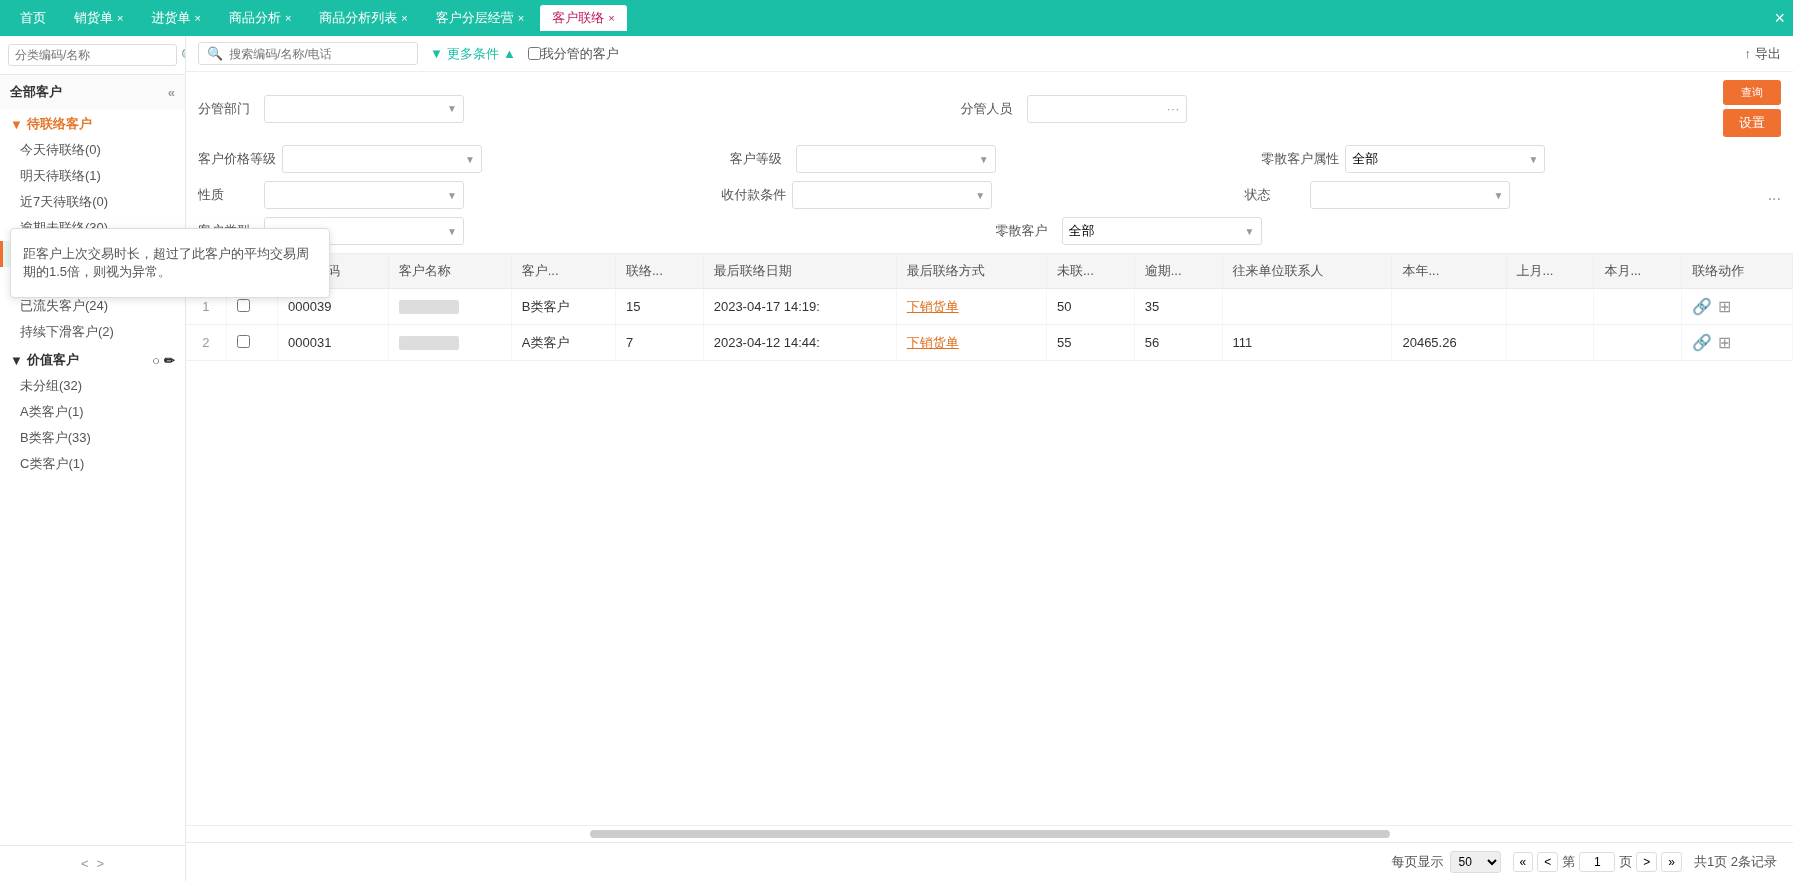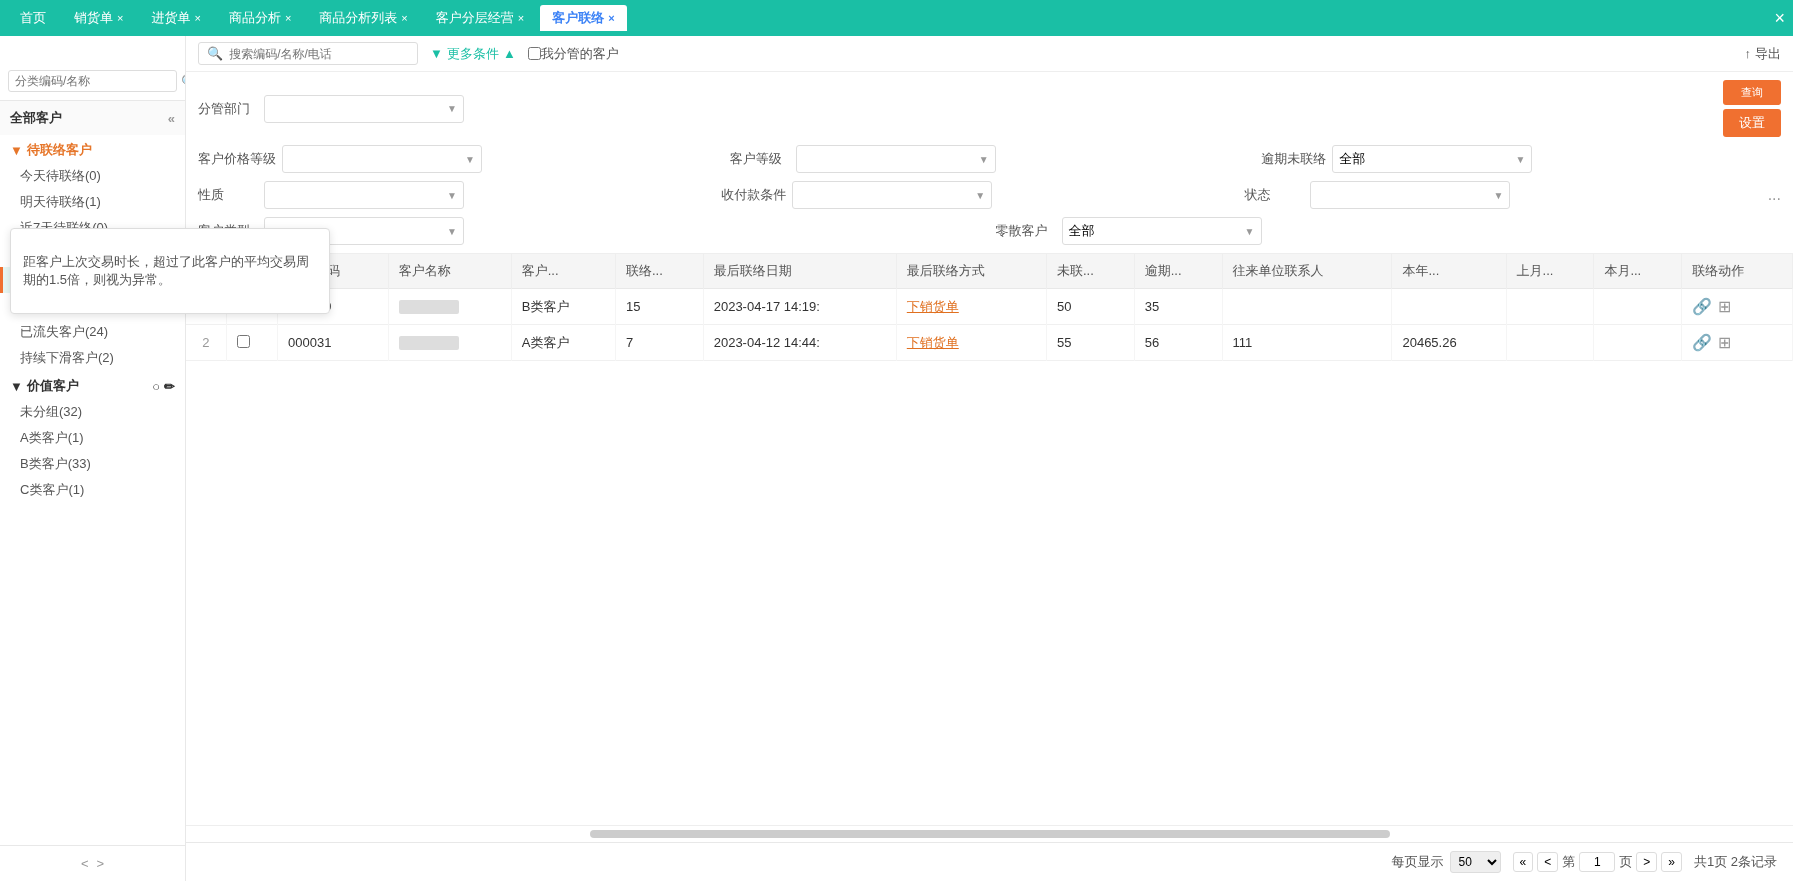--- a/index.html
+++ b/index.html
@@ -20,22 +20,21 @@
       border-radius: 3px 3px 0 0;
       cursor: pointer;
       white-space: nowrap;
       font-size: 13px;
       display: flex;
       align-items: center;
       gap: 4px;
     }
     .nav-tab.active {
       background: #fff;
-      color: #3b82f6;
-      font-weight: bold;
+      color: #be185d;
     }
     .nav-tab .close-icon { font-size: 11px; cursor: pointer; }
     .nav-close-all {
       margin-left: auto;
       color: #fff;
       font-size: 18px;
       cursor: pointer;
     }
 
     
@@ -52,21 +51,20 @@
       display: flex;
       flex-direction: column;
       overflow-y: auto;
     }
     .sidebar-search {
       padding: 8px;
       display: flex;
       align-items: center;
       gap: 4px;
       border-bottom: 1px solid #e8e8e8;
-      margin-top: 26px;
     }
     .sidebar-search input {
       border: 1px solid #ddd;
       border-radius: 3px;
       padding: 3px 6px;
       font-size: 12px;
       flex: 1;
       outline: none;
     }
     .sidebar-search .search-icon { color: #999; cursor: pointer; }
@@ -118,21 +116,21 @@
     }
 
     
     .tooltip-box {
       position: absolute;
       top: 228px;
       left: 10px;
       background: #fff;
       border: 1px solid #ddd;
       border-radius: 4px;
-      padding: 24px 12px;
+      padding: 16px 12px;
       font-size: 12px;
       color: #555;
       max-width: 320px;
       z-index: 100;
       box-shadow: 0 2px 8px rgba(0,0,0,0.12);
     }
 
     
     .content-area {
       flex: 1;
@@ -530,20 +528,27 @@
     <div class="filter-rows">
 
       <div class="filter-row">
         <div class="filter-item">
           <label>分管部门</label>
           <div class="filter-select" style="max-width:200px;">
             <span></span>
               <span class="chevron">▼</span>
           </div>
         </div>
+        <div class="filter-item">
+          <label>分管人员</label>
+          <div class="filter-select" style="max-width:160px;">
+            <span></span>
+              <span style="color:#999;">···</span>
+          </div>
+        </div>
         <div class="btn-col">
           <button class="btn-query">查询</button>
           <button class="btn-settings">设置</button>
         </div>
       </div>
 
       <div class="filter-row">
         <div class="filter-item">
           <label>客户价格等级</label>
           <div class="filter-select" style="max-width:200px;">
@@ -552,21 +557,21 @@
           </div>
         </div>
         <div class="filter-item">
           <label>客户等级</label>
           <div class="filter-select" style="max-width:200px;">
             <span></span>
               <span class="chevron">▼</span>
           </div>
         </div>
         <div class="filter-item">
-          <label>逾期未联络</label>
+          <label>零散客户属性</label>
           <div class="filter-select" style="max-width:200px;">
             <span>全部</span>
               <span class="chevron">▼</span>
           </div>
         </div>
       </div>
 
       <div class="filter-row">
         <div class="filter-item">
           <label>性质</label>

